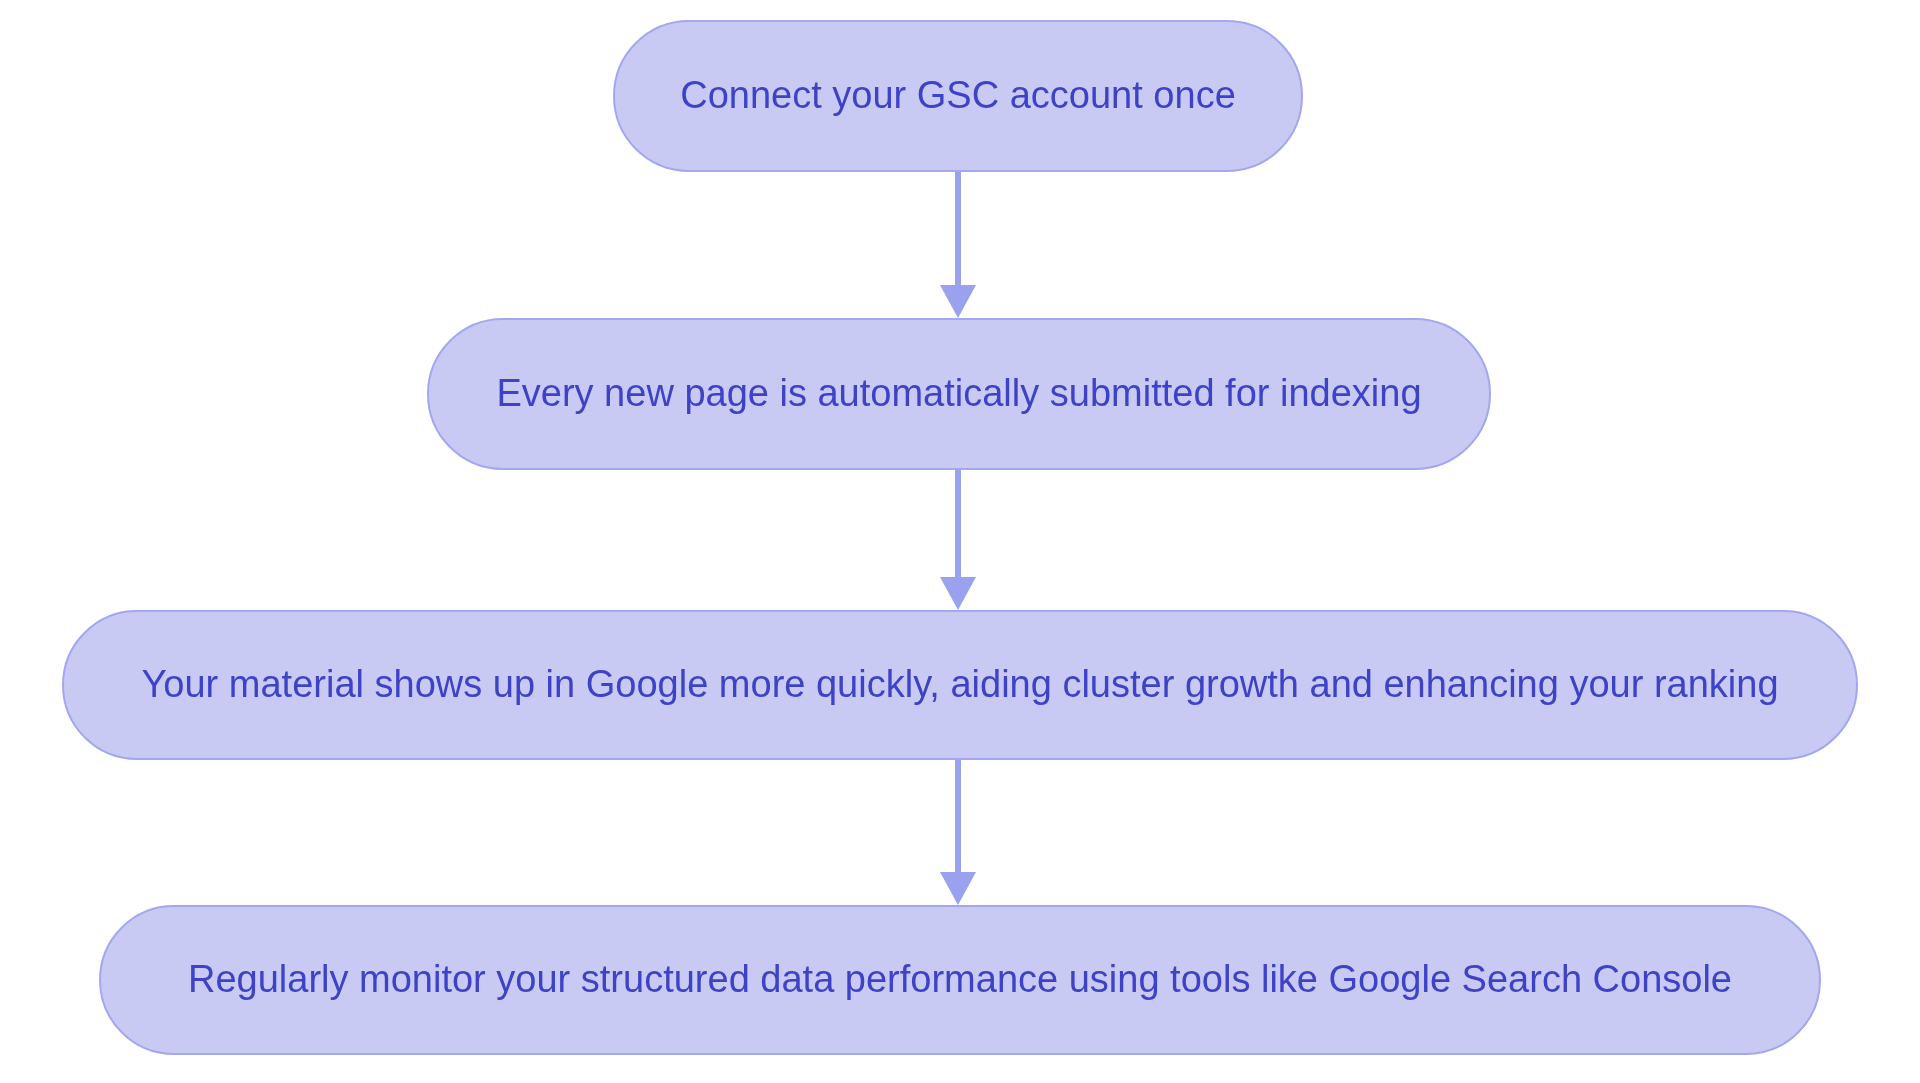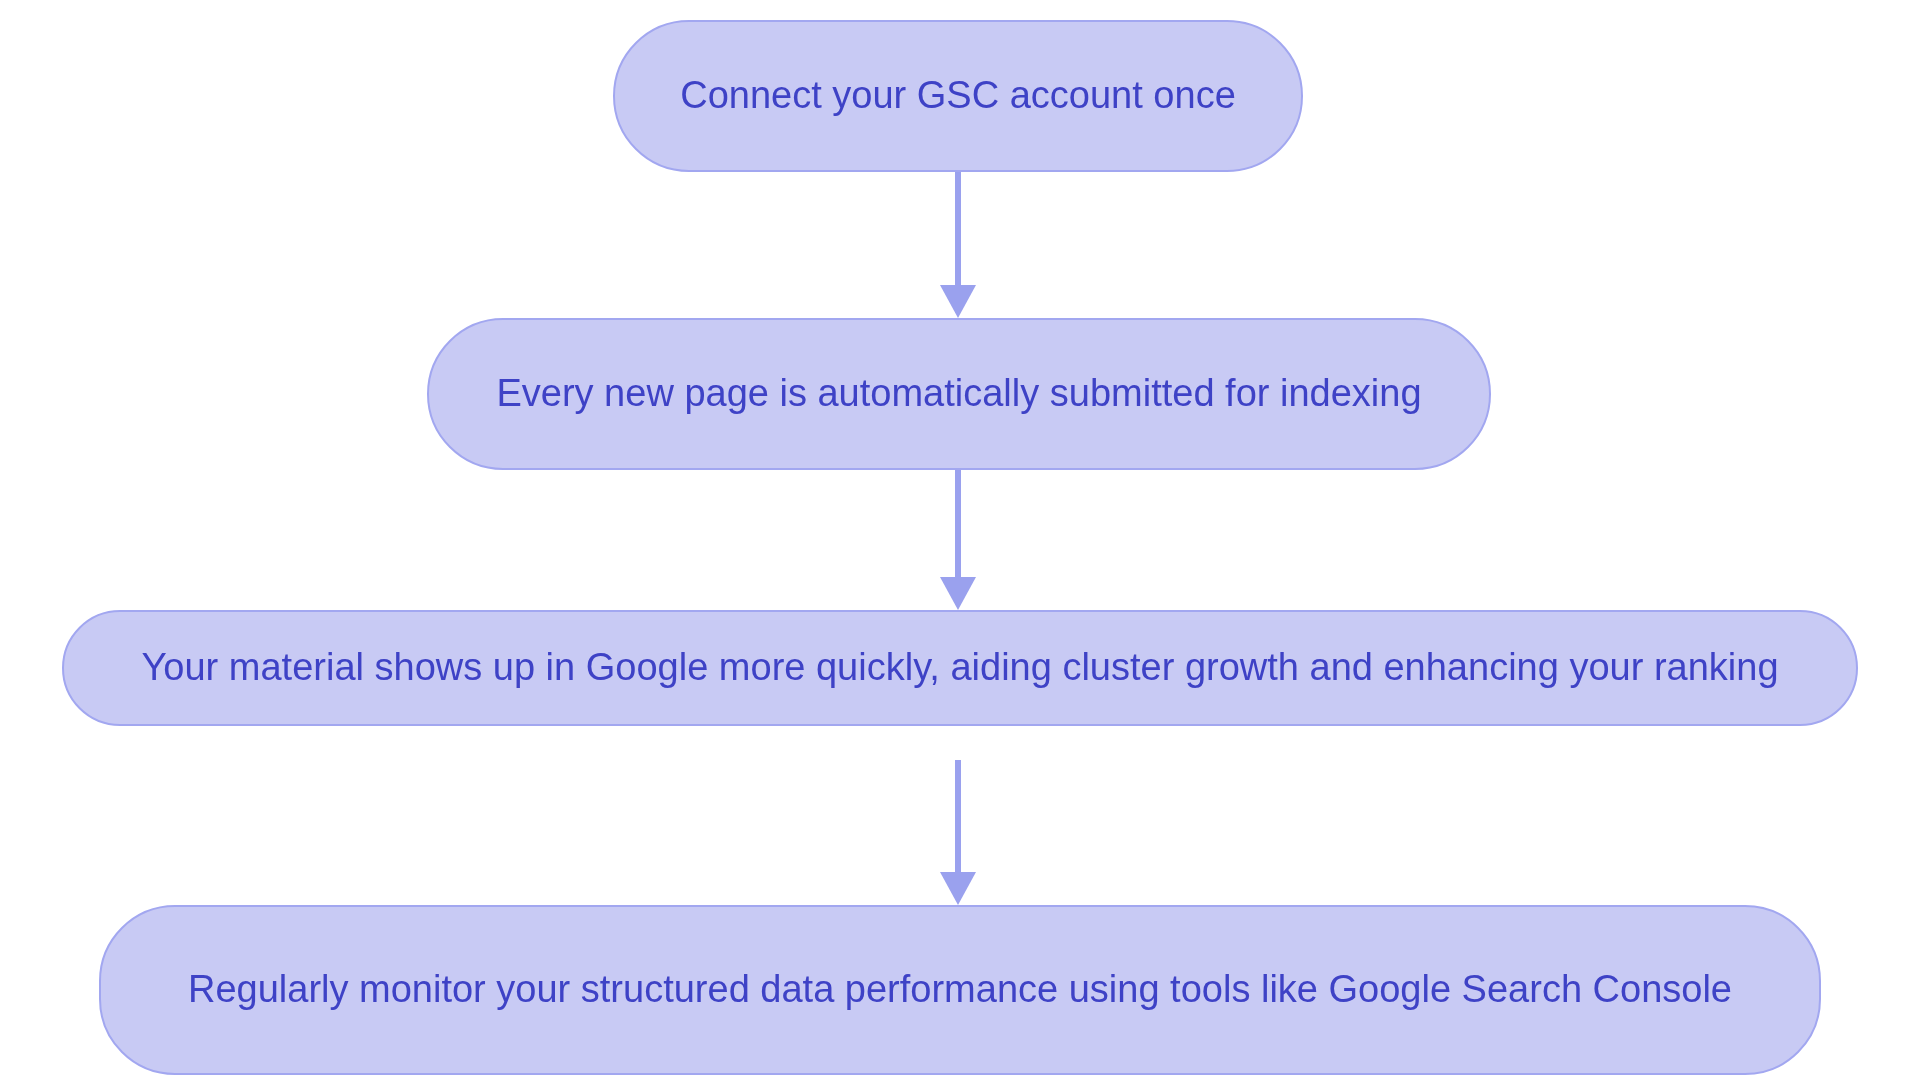--- a/index.html
+++ b/index.html
@@ -25,22 +25,22 @@
     align-items: center;
     justify-content: center;
     text-align: center;
     color: #3e42c6;
     font-size: 38px;
     line-height: 1.25;
     padding: 17px 56px;
   }
   .node-1 { left: 613px; top: 20px;  width: 690px;  height: 152px; }
   .node-2 { left: 427px; top: 318px; width: 1064px; height: 152px; align-items: center; }
-  .node-3 { left: 62px;  top: 610px; width: 1796px; height: 116px; }
-  .node-4 { left: 99px;  top: 905px; width: 1722px; height: 170px; }
+  .node-3 { left: 62px;  top: 610px; width: 1796px; height: 150px; }
+  .node-4 { left: 99px;  top: 905px; width: 1722px; height: 150px; }
 
   .flow-arrow {
     position: absolute;
     left: 958px; 
     width: 0;
   }
   .arrow-1 { top: 172px; height: 146px; }
   .arrow-2 { top: 470px; height: 140px; }
   .arrow-3 { top: 760px; height: 145px; }
 

